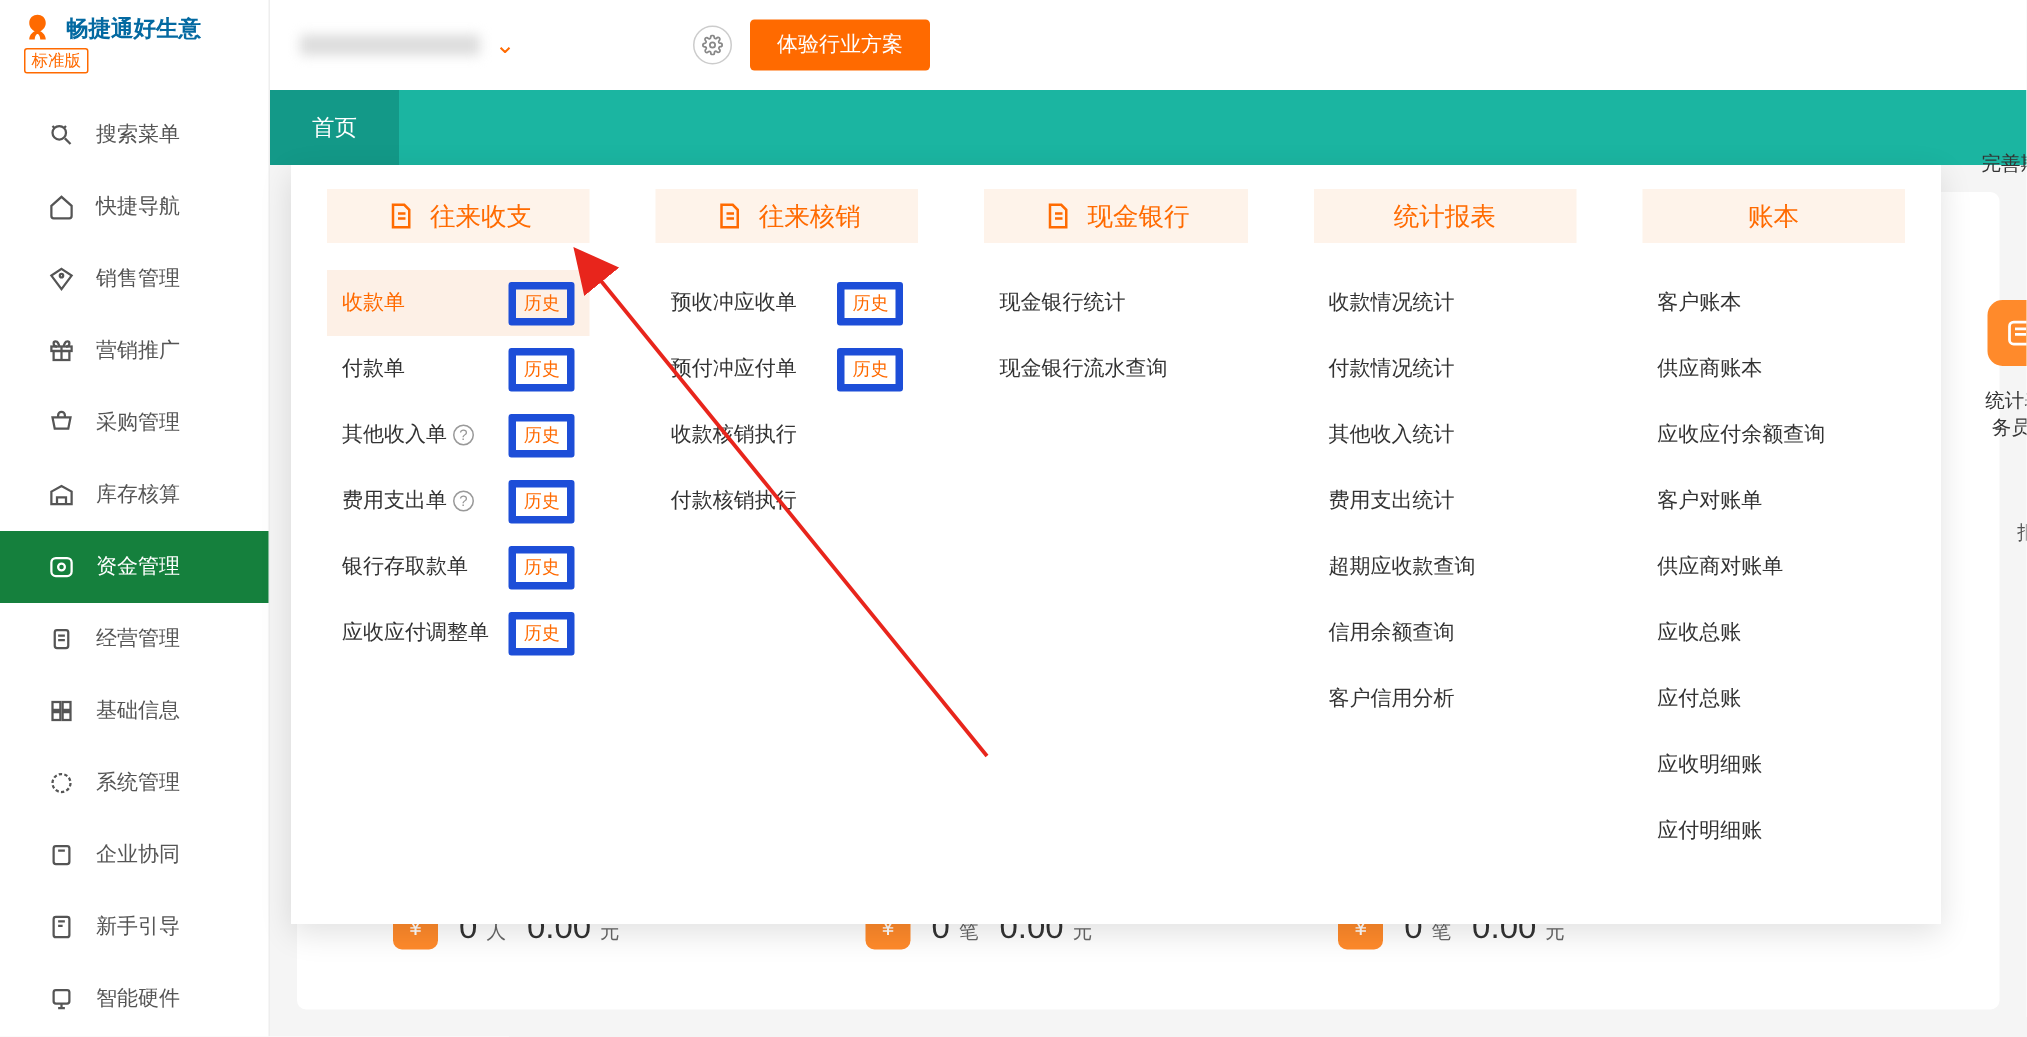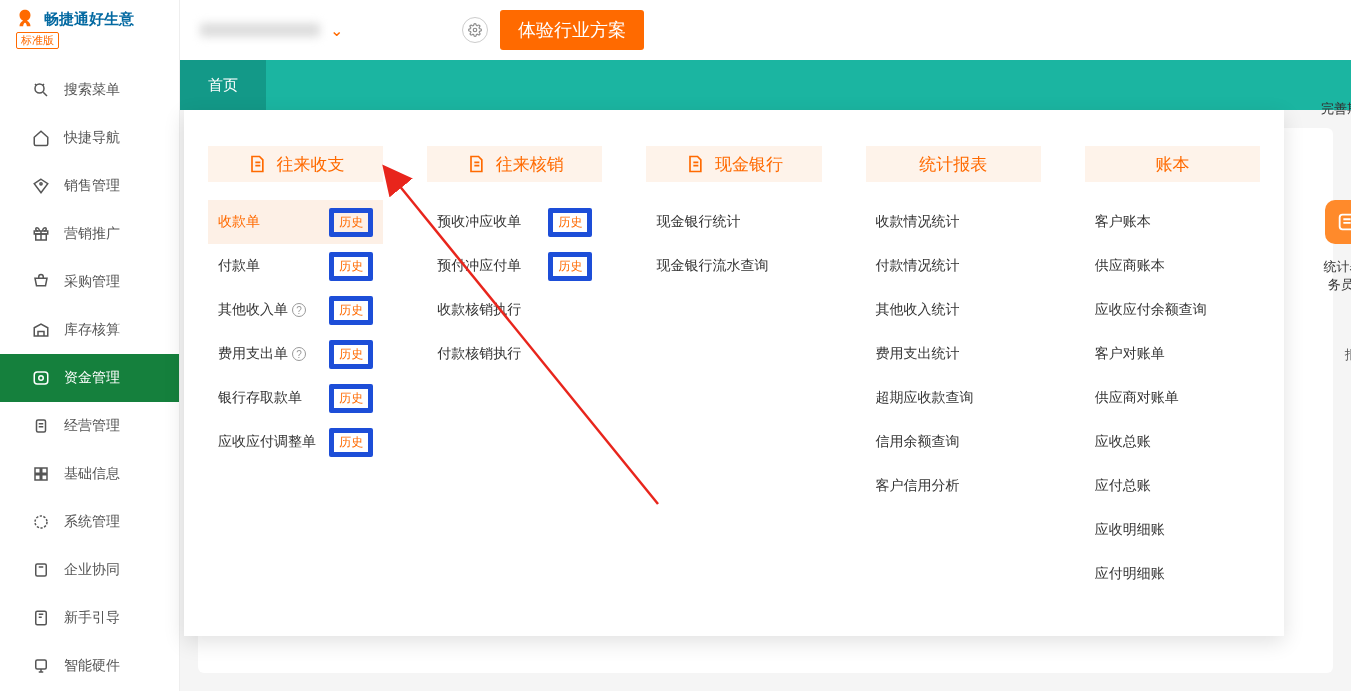--- a/index.html
+++ b/index.html
@@ -101,21 +101,21 @@
       display: flex; align-items: center; justify-content: center;
       color: #888;
       cursor: pointer;
     }
     .primary-btn {
       background: #ff6a00;
       color: #fff;
       border: none;
       border-radius: 3px;
       padding: 8px 18px;
-      font-size: 18px;
+      font-size: 14px;
       cursor: pointer;
     }
 
     
     .tabbar {
       height: 50px;
       background: #1bb5a1;
       display: flex;
       align-items: stretch;
     }
@@ -126,25 +126,25 @@
       color: #fff;
       font-size: 15px;
       cursor: pointer;
     }
     .tab.active { background: #139988; }
 
     
     .mega {
       position: absolute;
       top: 110px;
-      left: 4px;
+      left: 14px;
       width: 1100px;
       background: #fff;
       box-shadow: 0 6px 20px rgba(0,0,0,0.12);
-      padding: 36px 24px 40px;
+      padding: 16px 24px 40px;
       display: flex;
       gap: 44px;
       z-index: 20;
     }
     .col { flex: 1; }
     .col-header {
       background: #fef3ea;
       height: 36px;
       display: flex;
       align-items: center;

